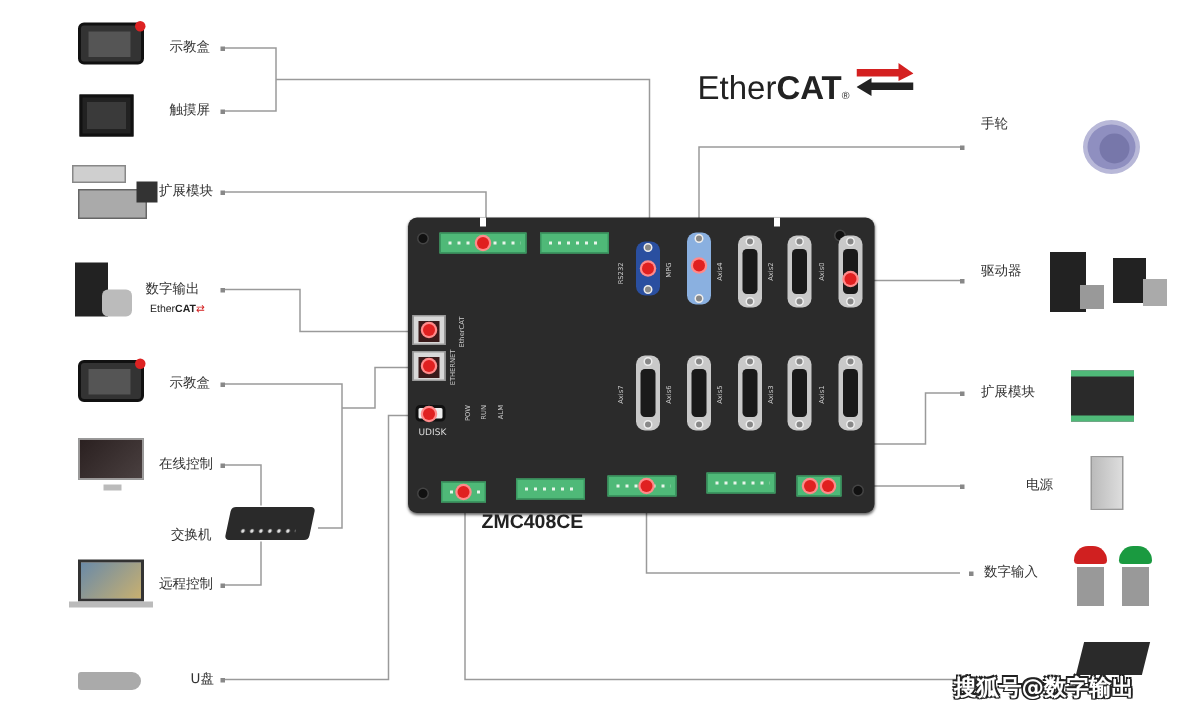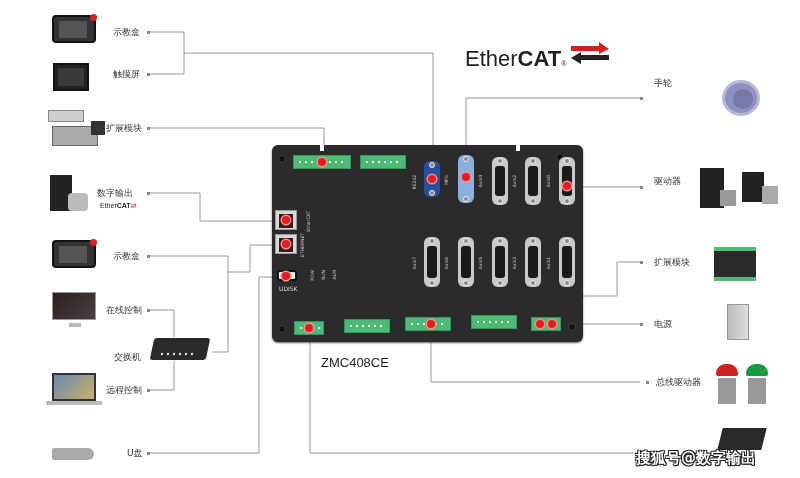--- a/index.html
+++ b/index.html
@@ -15,21 +15,21 @@
   .term .pins { position: absolute; left: 3px; right: 3px; top: 50%; height: 2px; margin-top: -1px; background-image: radial-gradient(circle, #e8f5ea 1px, transparent 1.3px); background-size: 6px 2px; }
   .reddot { position: absolute; width: 8px; height: 8px; border-radius: 50%; background: #e02020; box-shadow: 0 0 0 1.5px #ff8a8a; }
   .dsub { position: absolute; width: 16px; height: 42px; background: #c9c9c9; border-radius: 6px; }
   .dsub .inner { position: absolute; left: 3px; top: 9px; width: 10px; height: 24px; background: #1a1a1a; border-radius: 3px; }
   .dsub .screwtop, .dsub .screwbot { position: absolute; left: 5px; width: 6px; height: 6px; border-radius: 50%; background: #888; border: 1px solid #eee; }
   .dsub .screwtop { top: 1px; } .dsub .screwbot { bottom: 1px; }
   .vtext { position: absolute; font-size: 4.5px; color: #ccc; writing-mode: vertical-rl; transform: rotate(180deg); }
   .rj45 { position: absolute; width: 22px; height: 20px; background: #d8d8d8; border: 1px solid #999; }
   .rj45 .hole { position: absolute; left: 3px; top: 3px; width: 14px; height: 14px; background: #3a1a1a; }
   .usb { position: absolute; width: 20px; height: 11px; background: #eee; border: 2px solid #111; border-radius: 3px; }
-  .model { position: absolute; left: 321px; top: 355px; font-family: "Liberation Sans", sans-serif; font-size: 13px; font-weight: normal; color: #222; }
+  .model { position: absolute; left: 321px; top: 340px; font-family: "Liberation Sans", sans-serif; font-size: 13px; font-weight: bold; color: #222; }
   .ecat-logo { position: absolute; left: 465px; top: 46px; font-family: "Liberation Sans", sans-serif; font-size: 22px; color: #222; }
   .ecat-logo b { font-weight: 900; }
   .ecat-small { position: absolute; left: 100px; top: 202px; font-family: "Liberation Sans", sans-serif; font-size: 7px; color: #222; }
   .watermark { position: absolute; left: 636px; top: 449px; font-size: 15px; font-weight: bold; color: #fff; letter-spacing: 0; text-shadow: -1px -1px 0 #222, 1px -1px 0 #222, -1px 1px 0 #222, 1px 1px 0 #222, 0 1px 0 #222, 1px 0 0 #222; font-family: "DejaVu Sans", sans-serif; }
   
   .dev { position: absolute; }
 </style>
 </head>
 <body>
 
@@ -93,23 +93,23 @@
 <div class="label" style="left:127px;top:448px">U盘</div>
 <div class="dot" style="left:147px;top:452px"></div>
 
 <div class="dot" style="left:640px;top:97px"></div>
 <div class="label" style="left:654px;top:78px">手轮</div>
 <div class="dot" style="left:640px;top:186px"></div>
 <div class="label" style="left:654px;top:176px">驱动器</div>
 <div class="dot" style="left:640px;top:261px"></div>
 <div class="label" style="left:654px;top:257px">扩展模块</div>
 <div class="dot" style="left:640px;top:323px"></div>
-<div class="label" style="left:654px;top:319px">电源</div>
+<div class="label" style="left:684px;top:319px">电源</div>
 <div class="dot" style="left:646px;top:381px"></div>
-<div class="label" style="left:656px;top:377px">总线驱动器</div>
+<div class="label" style="left:656px;top:377px">数字输入</div>
 
 <div class="dev" style="left:52px;top:15px;width:44px;height:28px;background:#333;border-radius:4px;border:2px solid #111">
   <div style="position:absolute;left:5px;top:4px;width:28px;height:17px;background:#555"></div>
   <div style="position:absolute;right:-3px;top:-3px;width:7px;height:7px;border-radius:50%;background:#d22"></div>
 </div>
 <div class="dev" style="left:53px;top:63px;width:36px;height:28px;background:#222;border:2px solid #111">
   <div style="position:absolute;left:3px;top:3px;width:26px;height:18px;background:#3a3a3a"></div>
 </div>
 <div class="dev" style="left:48px;top:110px;width:36px;height:12px;background:#cfcfcf;border:1px solid #888"></div>
 <div class="dev" style="left:52px;top:126px;width:46px;height:20px;background:#aaa;border:1px solid #666">

